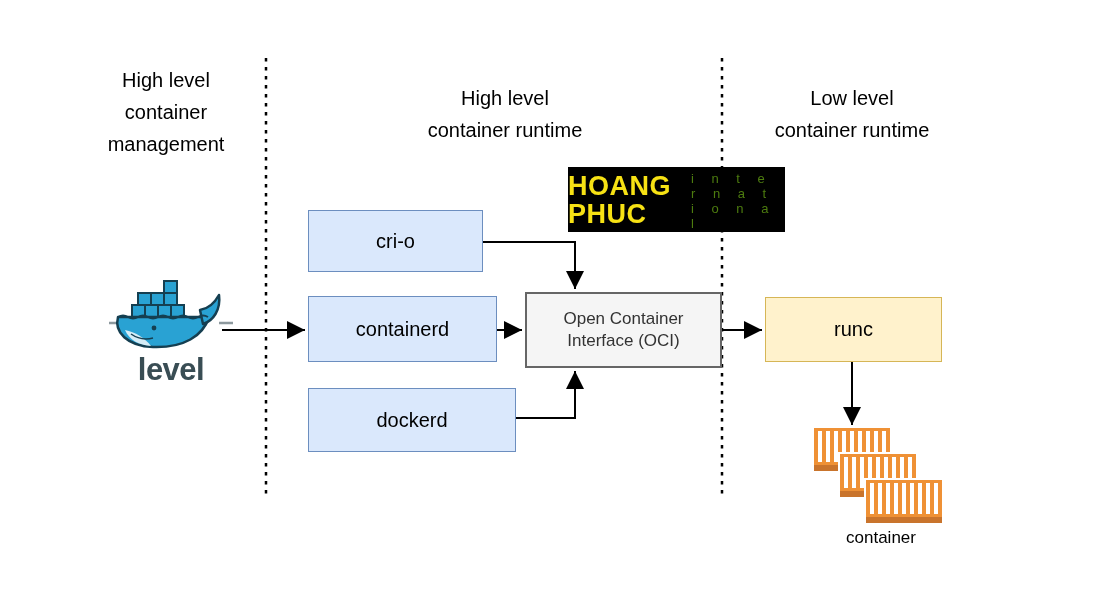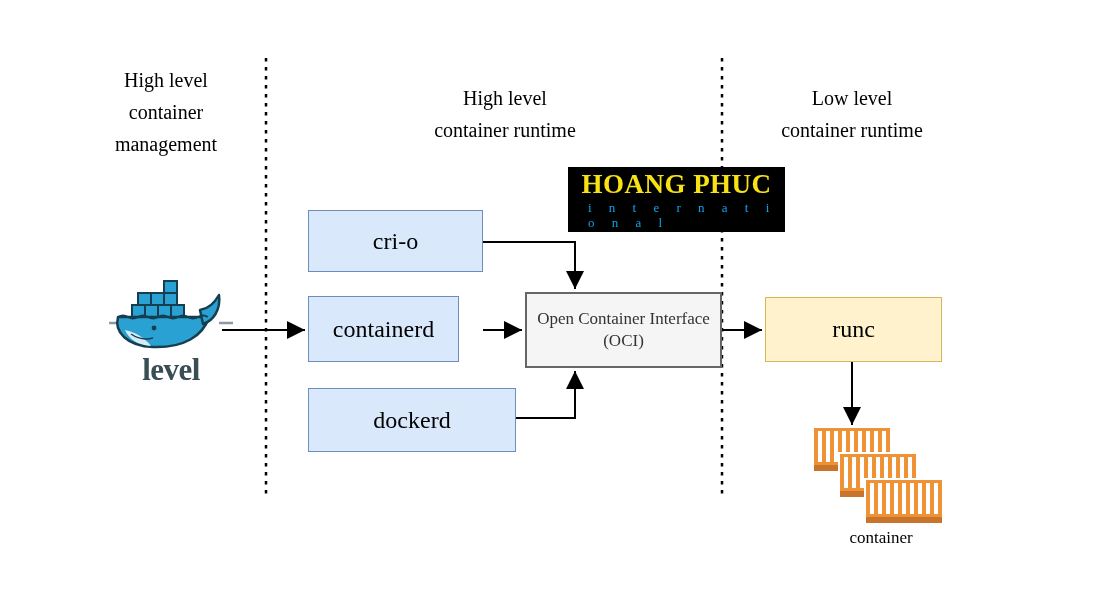--- a/index.html
+++ b/index.html
@@ -1,50 +1,50 @@
 <!DOCTYPE html>
 <html><head>
 <meta charset="utf-8">
 <style>
   html,body{margin:0;padding:0;background:#ffffff;}
   .canvas{
     position:relative;width:1116px;height:611px;background:#ffffff;overflow:hidden;
-    font-family:Liberation Serif, serif;color:#000;
+    font-family:Liberation Sans, sans-serif;color:#000;
   }
   .layer{position:absolute;left:0;top:0;}
   .col-header{
     position:absolute;text-align:center;font-size:20px;line-height:32px;
     white-space:pre-line;color:#000;
   }
   .h-left{left:56px;top:64px;width:220px;}
   .h-mid{left:395px;top:82px;width:220px;}
   .h-right{left:742px;top:82px;width:220px;text-align:center;}
   .node{
     position:absolute;display:flex;align-items:center;justify-content:center;
-    text-align:center;font-size:24px;box-sizing:border-box;
+    text-align:center;font-size:20px;box-sizing:border-box;
   }
   .node-blue{background:#dae8fc;border:1.5px solid #6c8ebf;}
   #node-crio{left:308px;top:210px;width:175px;height:62px;}
-  #node-containerd{left:308px;top:296px;width:151px;height:66px;}
+  #node-containerd{left:308px;top:296px;width:189px;height:66px;}
   #node-dockerd{left:308px;top:388px;width:208px;height:64px;}
   #node-oci{
     left:525px;top:292px;width:197px;height:76px;
     background:#f5f5f5;border:2px solid #666666;color:#333333;
     font-size:17px;line-height:22px;padding:0 8px;
   }
   #node-runc{left:765px;top:297px;width:177px;height:65px;background:#fff2cc;border:1.5px solid #d6b656;}
   .brand{
     position:absolute;left:568px;top:167px;width:217px;height:65px;background:#000000;
-    display:flex;flex-direction:column;align-items:center;justify-content:center;
+    display:flex;flex-direction:row;align-items:center;justify-content:center;
   }
   .brand-title{
     color:#f7e214;font-size:27px;font-weight:bold;letter-spacing:0.5px;line-height:28px;
   }
   .brand-sub{
-    color:#0ea5e9;font-size:13px;letter-spacing:7px;margin-right:-7px;line-height:15px;margin-top:2px;padding-left:20px;
+    color:#4d7c0f;font-size:13px;letter-spacing:7px;margin-right:-7px;line-height:15px;margin-top:2px;padding-left:20px;
   }
   .docker-logo{position:absolute;left:106px;top:272px;width:130px;}
   .docker-word{
     width:130px;text-align:center;font-size:31px;font-weight:bold;color:#394d54;
     letter-spacing:-0.5px;margin-top:-2px;
   }
   .container-label{
     position:absolute;left:806px;top:528px;width:150px;text-align:center;font-size:17px;color:#000;
   }
 </style>

